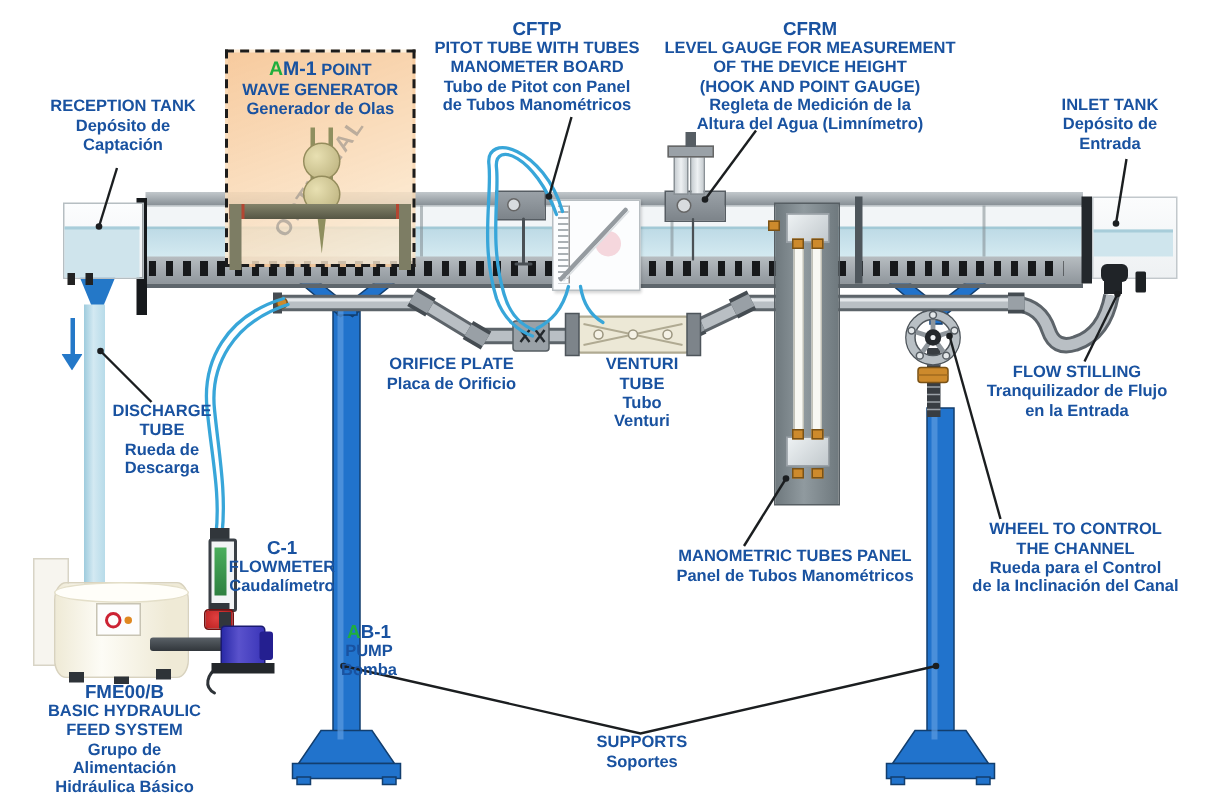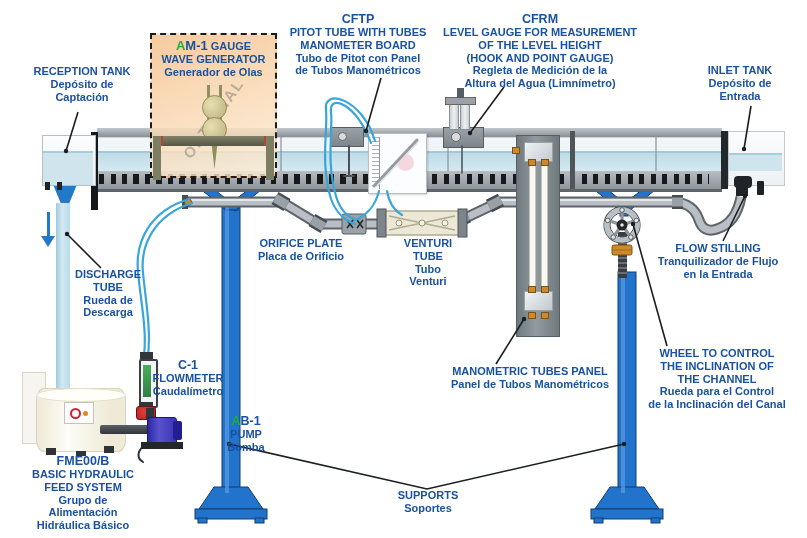--- a/index.html
+++ b/index.html
@@ -234,21 +234,21 @@
     <div class="disc" style="top:60px"></div>
     <div class="disc" style="top:82px"></div>
     <div class="blade"></div>
     <div class="beam"></div>
     <div class="rblock" style="left:1px"></div>
     <div class="rblock" style="left:112px"></div>
     <div class="post" style="left:1px"></div>
     <div class="post" style="left:114px"></div>
     <div class="waveboxtxt">
       <span class="code" style="font-size:13px"><span class="grn">A</span><span>M-1</span></span>
-      <span class="code">GAUGE</span>
+      <span class="code">POINT</span>
       <span class="ln" style="display:block">WAVE GENERATOR</span>
       <span class="ln" style="display:block">Generador de Olas</span>
     </div>
   </div>
 
   <div class="abs carriage" style="left:330px;top:127px;width:32px;height:18px"></div>
   <div class="abs hole" style="left:338px;top:132px;width:7px;height:7px"></div>
   <div class="abs board">
     <div class="scale"></div>
     <div class="pinkblob"></div>
@@ -337,21 +337,21 @@
   <div class="lbl" style="left:278px;top:12px;width:160px">
     <span class="code">CFTP</span>
     <span class="ln">PITOT TUBE WITH TUBES</span>
     <span class="ln">MANOMETER BOARD</span>
     <span class="ln">Tubo de Pitot con Panel</span>
     <span class="ln">de Tubos Manométricos</span>
   </div>
   <div class="lbl" style="left:437px;top:12px;width:206px">
     <span class="code">CFRM</span>
     <span class="ln">LEVEL GAUGE FOR MEASUREMENT</span>
-    <span class="ln">OF THE LEVEL HEIGHT</span>
+    <span class="ln">OF THE DEVICE HEIGHT</span>
     <span class="ln">(HOOK AND POINT GAUGE)</span>
     <span class="ln">Regleta de Medición de la</span>
     <span class="ln">Altura del Agua (Limnímetro)</span>
   </div>
   <div class="lbl" style="left:692px;top:64px;width:96px">
     <span class="ln">INLET TANK</span>
     <span class="ln">Depósito de</span>
     <span class="ln">Entrada</span>
   </div>
   <div class="lbl" style="left:62px;top:268px;width:92px">
@@ -386,21 +386,20 @@
     <span class="ln">FEED SYSTEM</span>
     <span class="ln">Grupo de Alimentación</span>
     <span class="ln">Hidráulica Básico</span>
   </div>
   <div class="lbl" style="left:428px;top:365px;width:204px">
     <span class="ln">MANOMETRIC TUBES PANEL</span>
     <span class="ln">Panel de Tubos Manométricos</span>
   </div>
   <div class="lbl" style="left:648px;top:347px;width:138px">
     <span class="ln">WHEEL TO CONTROL</span>
-    <span class="ln">THE INCLINATION OF</span>
     <span class="ln">THE CHANNEL</span>
     <span class="ln">Rueda para el Control</span>
     <span class="ln">de la Inclinación del Canal</span>
   </div>
   <div class="lbl" style="left:650px;top:242px;width:136px">
     <span class="ln">FLOW STILLING</span>
     <span class="ln">Tranquilizador de Flujo</span>
     <span class="ln">en la Entrada</span>
   </div>
   <div class="lbl" style="left:388px;top:489px;width:80px">

